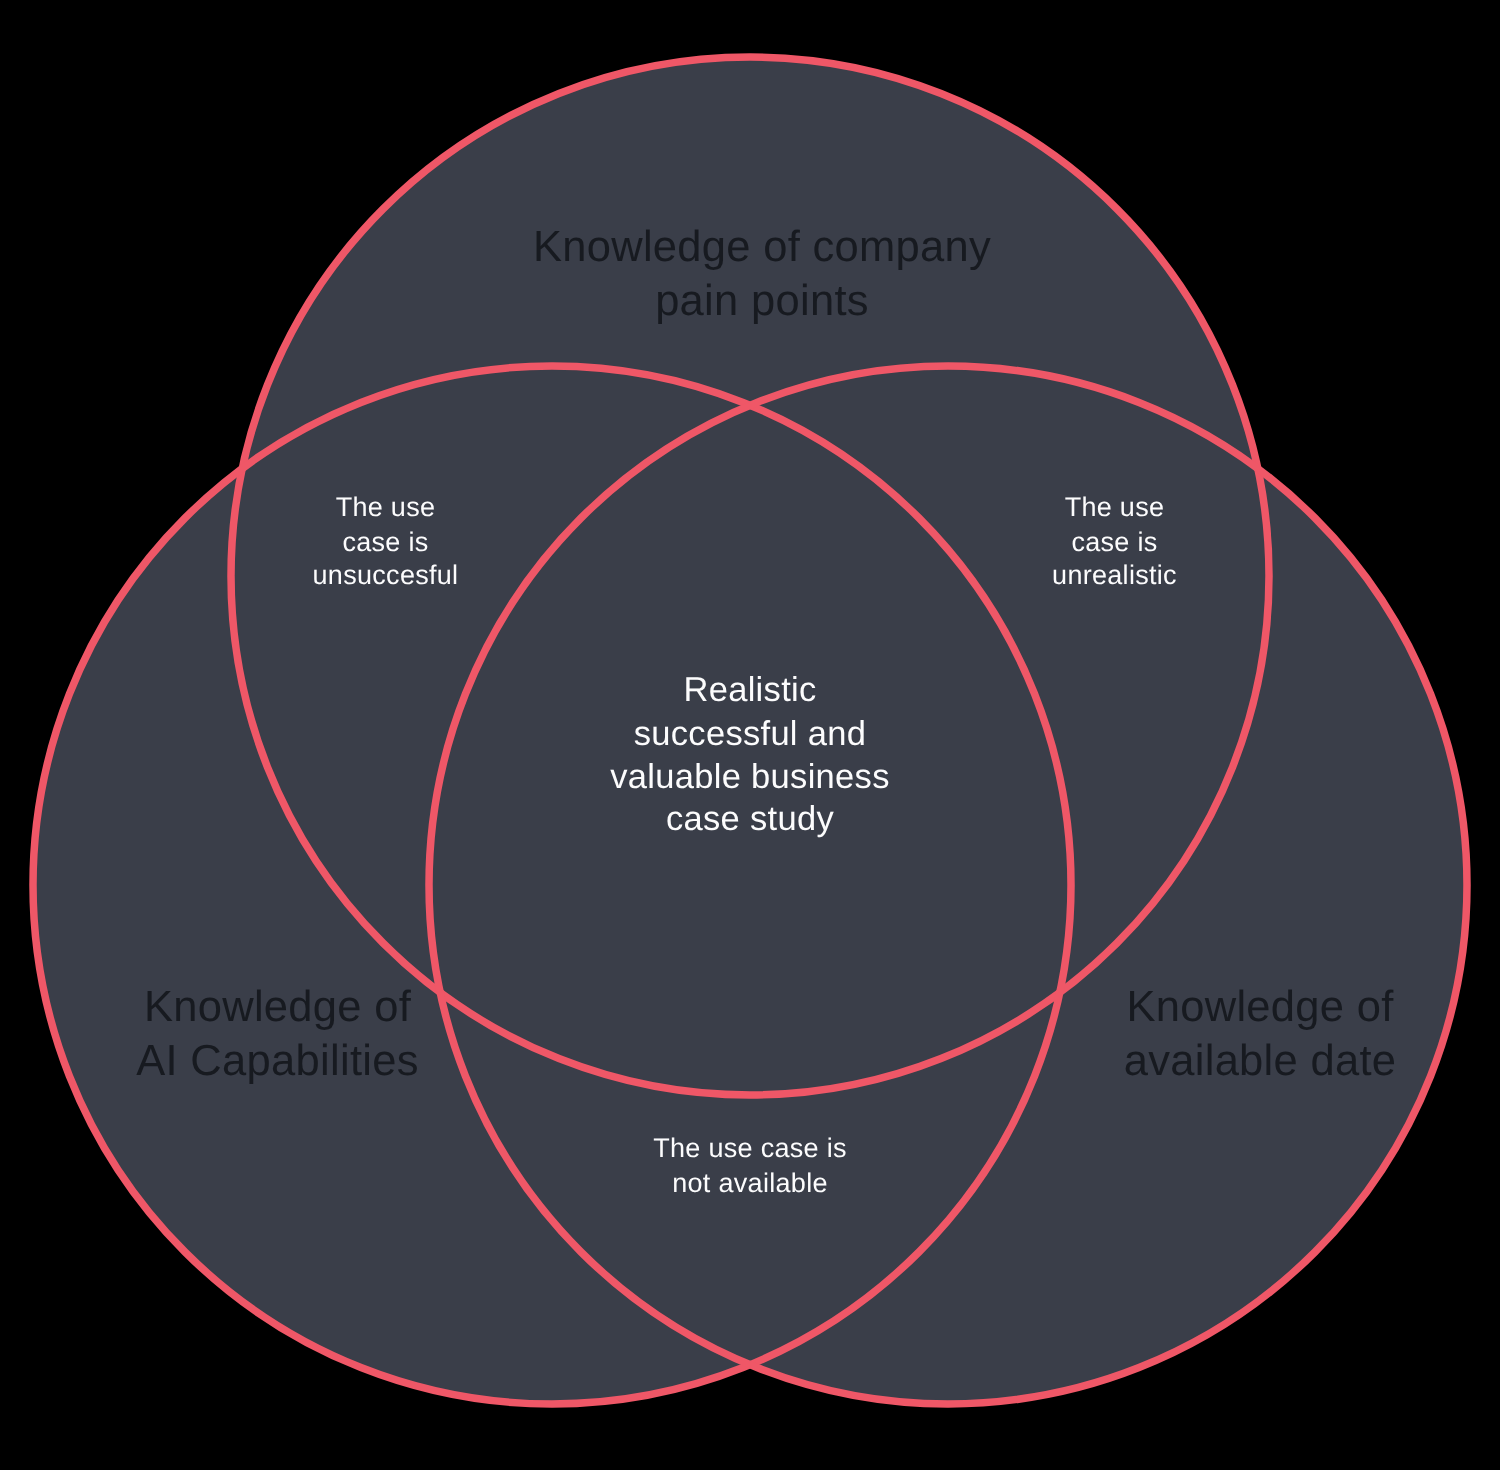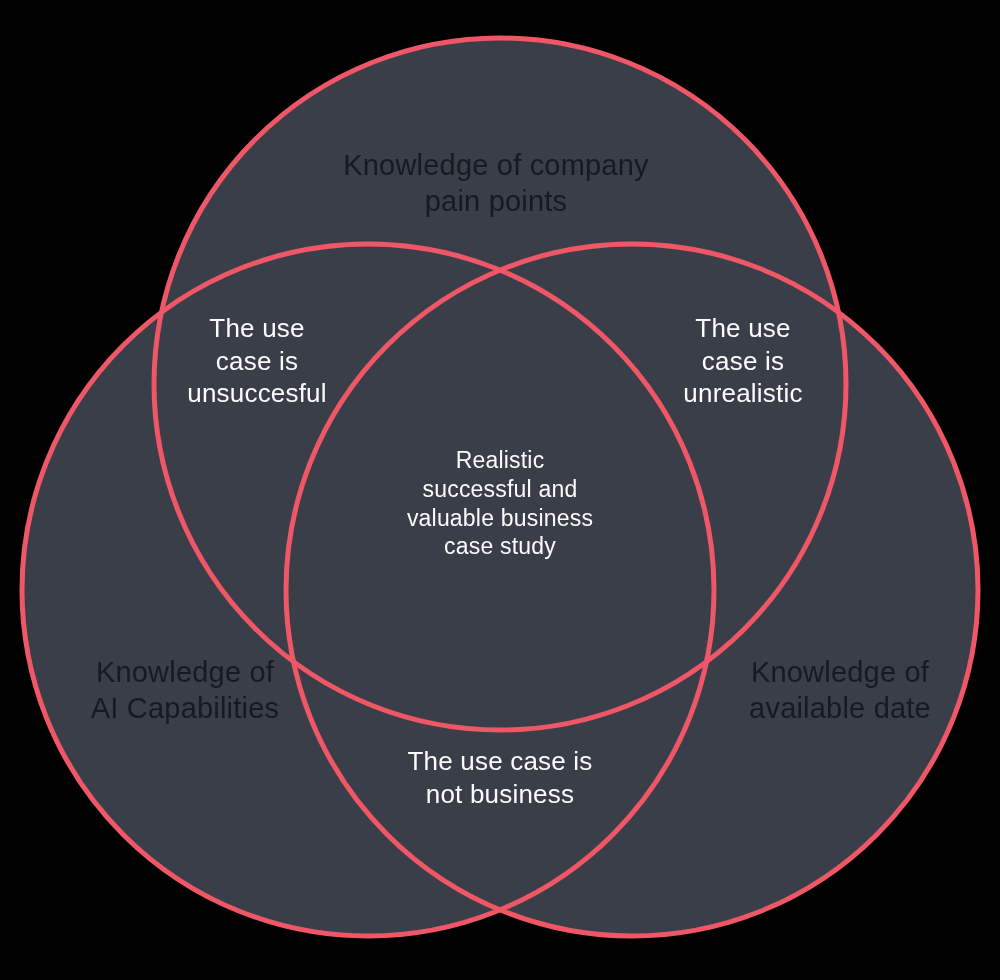--- a/index.html
+++ b/index.html
@@ -38,28 +38,28 @@
     line-height: 1.25;
     font-weight: 500;
     letter-spacing: 0.2px;
   }
   .label--circle {
     color: var(--dark-text);
     font-size: 29px;
   }
   .label--intersection {
     color: var(--light-text);
-    font-size: 26px;
+    font-size: 18px;
   }
   .label--center {
     color: var(--light-text);
     font-size: 23px;
   }
   
-  .pos-top        { left: 496px; top: 183px; width: 420px; }
+  .pos-top        { left: 508px; top: 183px; width: 420px; }
   .pos-left       { left: 185px; top: 690px; width: 300px; }
   .pos-right      { left: 840px; top: 690px; width: 300px; }
   .pos-int-left   { left: 257px; top: 361px; width: 220px; }
   .pos-int-right  { left: 743px; top: 361px; width: 220px; }
   .pos-int-bottom { left: 500px; top: 777px; width: 300px; }
   .pos-center     { left: 500px; top: 503px; width: 360px; }
 </style>
 </head>
 <body>
 
@@ -86,20 +86,20 @@
 
   <div class="label label--intersection pos-int-left">The use
 case is
 unsuccesful</div>
 
   <div class="label label--intersection pos-int-right">The use
 case is
 unrealistic</div>
 
   <div class="label label--intersection pos-int-bottom">The use case is
-not business</div>
+not available</div>
 
   <div class="label label--center pos-center">Realistic
 successful and
 valuable business
 case study</div>
 
 </div>
 
 </body></html>

